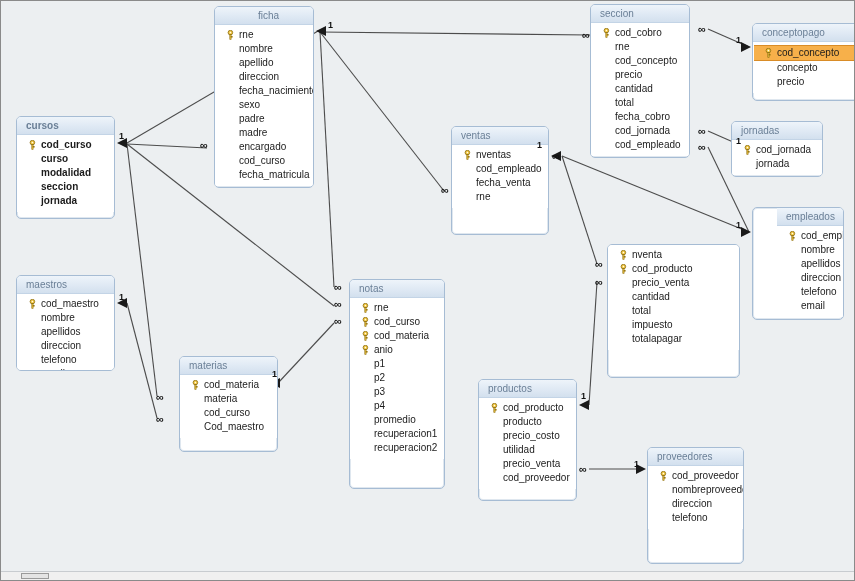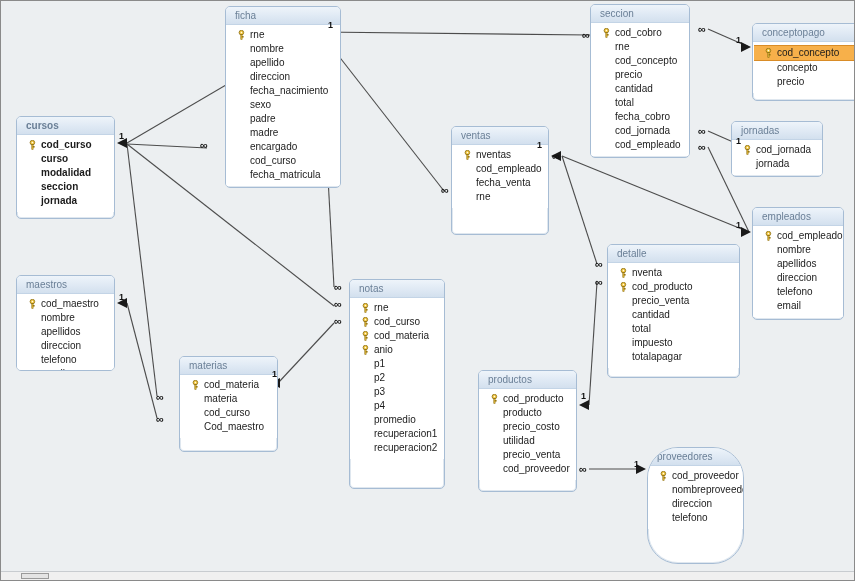--- a/index.html
+++ b/index.html
@@ -137,21 +137,21 @@
       <polygon points="550,155 560,150 560,160"></polygon>
       <polygon points="578,404 588,399 588,409"></polygon>
       <polygon points="750,46 740,41 740,51"></polygon>
       <polygon points="750,148 740,143 740,153"></polygon>
       <polygon points="750,231 740,226 740,236"></polygon>
       <polygon points="645,468 635,463 635,473"></polygon>
     </g>
   </svg>
 
   <div id="tables-layer">
-      <div class="table-box" style="left: 224px; top: 5px; width: 116px; height: 182px;">
+      <div class="table-box" style="left: 213px; top: 5px; width: 100px; height: 182px; text-align: center;">
         <div class="tbl-header">ficha</div>
         <div class="tbl-fields">
           <div class="field">
             <span class="keyslot">
               <svg class="key-icon" viewBox="0 0 9 10">
                 <circle cx="4.4" cy="2.6" r="2.3" fill="#f2c53d" stroke="#8a6d12" stroke-width="0.8"></circle>
                 <circle cx="4.4" cy="2.6" r="0.8" fill="#fffbe8"></circle>
                 <rect x="3.8" y="4.4" width="1.3" height="5.0" fill="#f2c53d" stroke="#8a6d12" stroke-width="0.6"></rect>
                 <rect x="5.0" y="6.4" width="1.5" height="1.0" fill="#f2c53d" stroke="#8a6d12" stroke-width="0.5"></rect>
               </svg>
@@ -285,21 +285,21 @@
               </svg>
             </span>
             <span class="fname">cod_jornada</span>
           </div>
           <div class="field">
             <span class="keyslot"></span>
             <span class="fname">jornada</span>
           </div>
         </div>
       </div>
-      <div class="table-box" style="left: 751px; top: 206px; width: 92px; height: 113px;">
+      <div class="table-box" style="left: 751px; top: 206px; width: 92px; height: 113px; padding-left: 24px;">
         <div class="tbl-header">empleados</div>
         <div class="tbl-fields">
           <div class="field">
             <span class="keyslot">
               <svg class="key-icon" viewBox="0 0 9 10">
                 <circle cx="4.4" cy="2.6" r="2.3" fill="#f2c53d" stroke="#8a6d12" stroke-width="0.8"></circle>
                 <circle cx="4.4" cy="2.6" r="0.8" fill="#fffbe8"></circle>
                 <rect x="3.8" y="4.4" width="1.3" height="5.0" fill="#f2c53d" stroke="#8a6d12" stroke-width="0.6"></rect>
                 <rect x="5.0" y="6.4" width="1.5" height="1.0" fill="#f2c53d" stroke="#8a6d12" stroke-width="0.5"></rect>
               </svg>
@@ -350,21 +350,20 @@
             <span class="keyslot"></span>
             <span class="fname">fecha_venta</span>
           </div>
           <div class="field">
             <span class="keyslot"></span>
             <span class="fname">rne</span>
           </div>
         </div>
       </div>
       <div class="table-box" style="left: 606px; top: 243px; width: 133px; height: 134px;">
-        <div class="tbl-header">detalle</div>
         <div class="tbl-fields">
           <div class="field">
             <span class="keyslot">
               <svg class="key-icon" viewBox="0 0 9 10">
                 <circle cx="4.4" cy="2.6" r="2.3" fill="#f2c53d" stroke="#8a6d12" stroke-width="0.8"></circle>
                 <circle cx="4.4" cy="2.6" r="0.8" fill="#fffbe8"></circle>
                 <rect x="3.8" y="4.4" width="1.3" height="5.0" fill="#f2c53d" stroke="#8a6d12" stroke-width="0.6"></rect>
                 <rect x="5.0" y="6.4" width="1.5" height="1.0" fill="#f2c53d" stroke="#8a6d12" stroke-width="0.5"></rect>
               </svg>
             </span>
@@ -396,21 +395,21 @@
           <div class="field">
             <span class="keyslot"></span>
             <span class="fname">impuesto</span>
           </div>
           <div class="field">
             <span class="keyslot"></span>
             <span class="fname">totalapagar</span>
           </div>
         </div>
       </div>
-      <div class="table-box" style="left: 477px; top: 369px; width: 99px; height: 122px;">
+      <div class="table-box" style="left: 477px; top: 378px; width: 99px; height: 122px;">
         <div class="tbl-header">productos</div>
         <div class="tbl-fields">
           <div class="field">
             <span class="keyslot">
               <svg class="key-icon" viewBox="0 0 9 10">
                 <circle cx="4.4" cy="2.6" r="2.3" fill="#f2c53d" stroke="#8a6d12" stroke-width="0.8"></circle>
                 <circle cx="4.4" cy="2.6" r="0.8" fill="#fffbe8"></circle>
                 <rect x="3.8" y="4.4" width="1.3" height="5.0" fill="#f2c53d" stroke="#8a6d12" stroke-width="0.6"></rect>
                 <rect x="5.0" y="6.4" width="1.5" height="1.0" fill="#f2c53d" stroke="#8a6d12" stroke-width="0.5"></rect>
               </svg>
@@ -432,21 +431,21 @@
           <div class="field">
             <span class="keyslot"></span>
             <span class="fname">precio_venta</span>
           </div>
           <div class="field">
             <span class="keyslot"></span>
             <span class="fname">cod_proveedor</span>
           </div>
         </div>
       </div>
-      <div class="table-box" style="left: 646px; top: 446px; width: 97px; height: 117px; border-radius: 31px;">
+      <div class="table-box" style="left: 646px; top: 446px; width: 97px; height: 117px;">
         <div class="tbl-header">proveedores</div>
         <div class="tbl-fields">
           <div class="field">
             <span class="keyslot">
               <svg class="key-icon" viewBox="0 0 9 10">
                 <circle cx="4.4" cy="2.6" r="2.3" fill="#f2c53d" stroke="#8a6d12" stroke-width="0.8"></circle>
                 <circle cx="4.4" cy="2.6" r="0.8" fill="#fffbe8"></circle>
                 <rect x="3.8" y="4.4" width="1.3" height="5.0" fill="#f2c53d" stroke="#8a6d12" stroke-width="0.6"></rect>
                 <rect x="5.0" y="6.4" width="1.5" height="1.0" fill="#f2c53d" stroke="#8a6d12" stroke-width="0.5"></rect>
               </svg>

